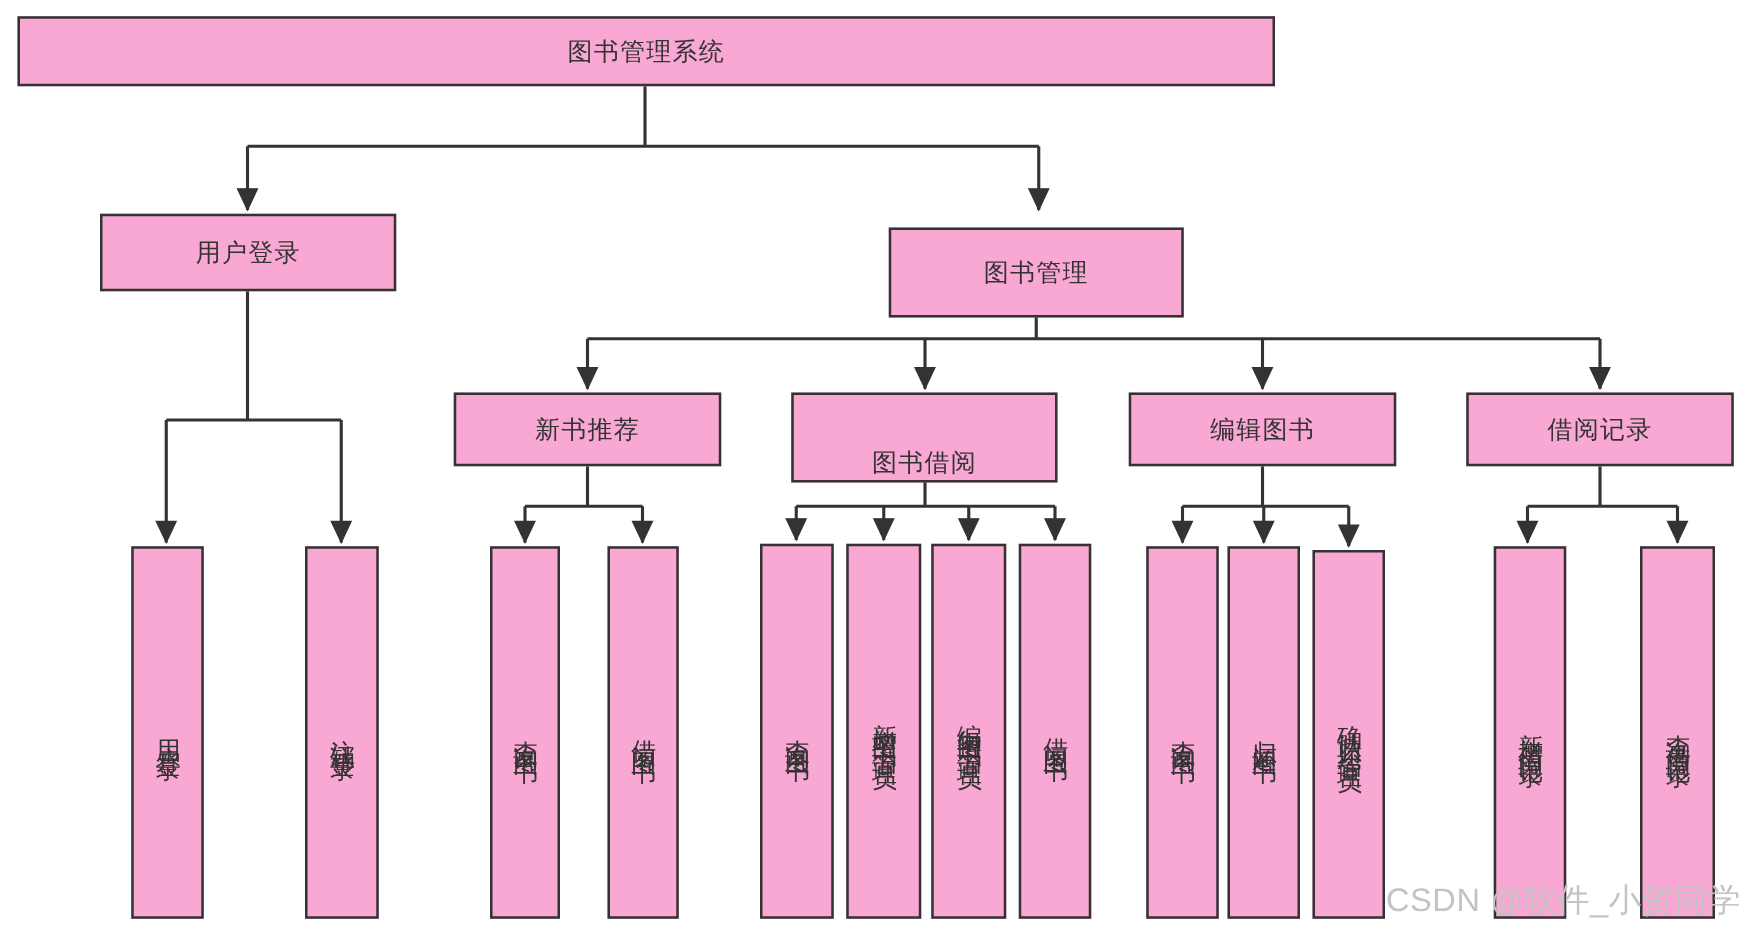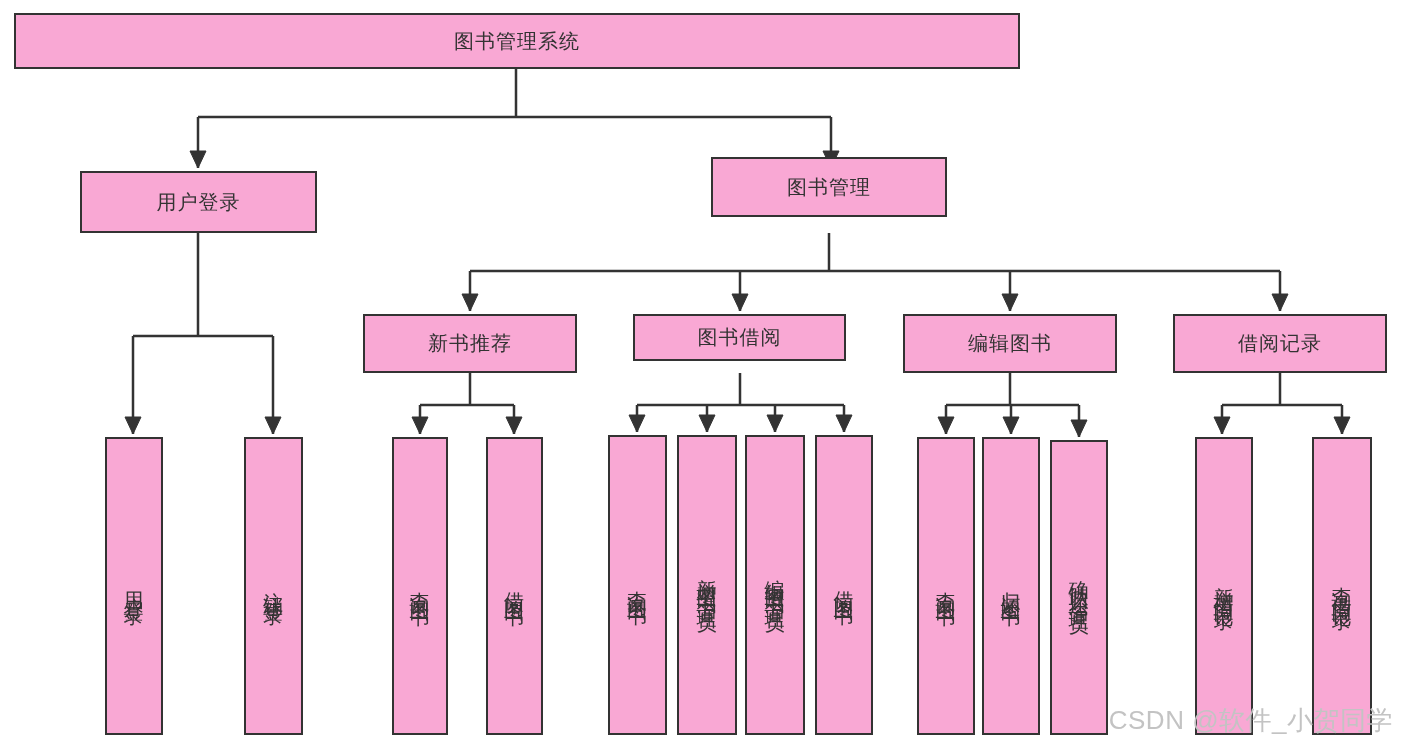--- a/index.html
+++ b/index.html
@@ -83,28 +83,28 @@
     </g>
   </svg>
 
   <div class="hbox" style="left:14px; top:13px; width:1006px; height:56px;">
     <span class="hlabel">图书管理系统</span>
   </div>
 
   <div class="hbox" style="left:80px; top:171px; width:237px; height:62px;">
     <span class="hlabel">用户登录</span>
   </div>
-  <div class="hbox" style="left:711px; top:157px; width:236px; height:60px;">
+  <div class="hbox" style="left:711px; top:182px; width:236px; height:72px;">
     <span class="hlabel">图书管理</span>
   </div>
 
   <div class="hbox" style="left:363px; top:314px; width:214px; height:59px;">
     <span class="hlabel">新书推荐</span>
   </div>
-  <div class="hbox" style="left:633px; top:314px; width:213px; height:47px;">
+  <div class="hbox" style="left:633px; top:314px; width:213px; height:72px;align-items:flex-end;">
     <span class="hlabel">图书借阅</span>
   </div>
   <div class="hbox" style="left:903px; top:314px; width:214px; height:59px;">
     <span class="hlabel">编辑图书</span>
   </div>
   <div class="hbox" style="left:1173px; top:314px; width:214px; height:59px;">
     <span class="hlabel">借阅记录</span>
   </div>
 
   <div class="vbox" style="left:105px; top:437px; width:58px; height:298px;">

